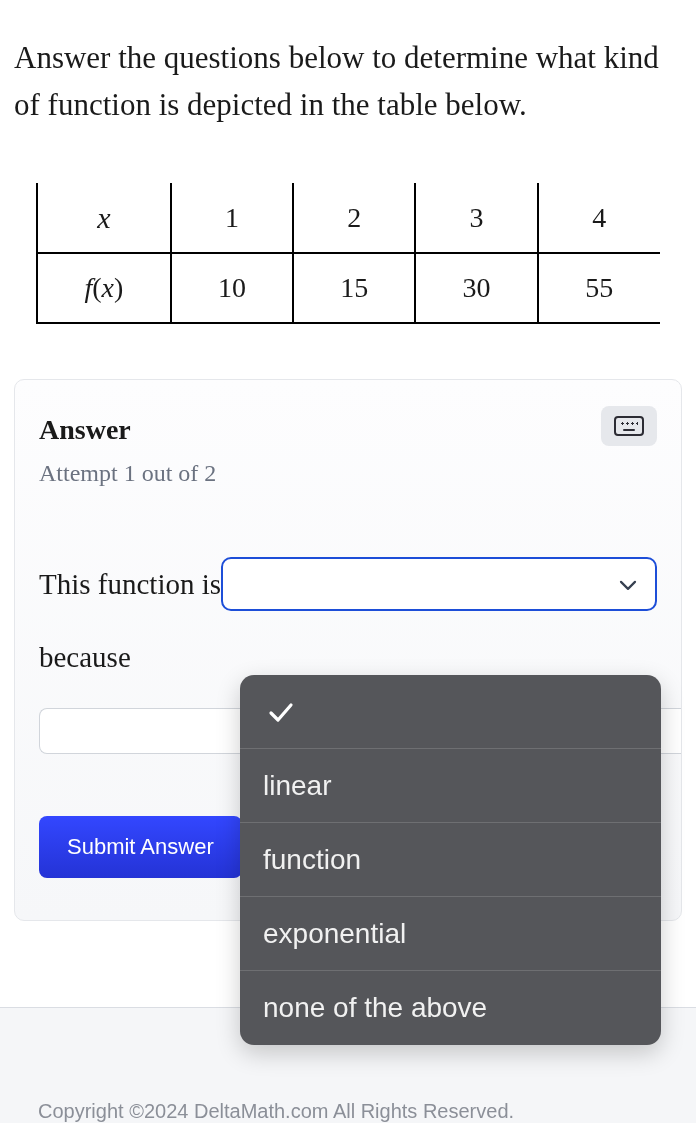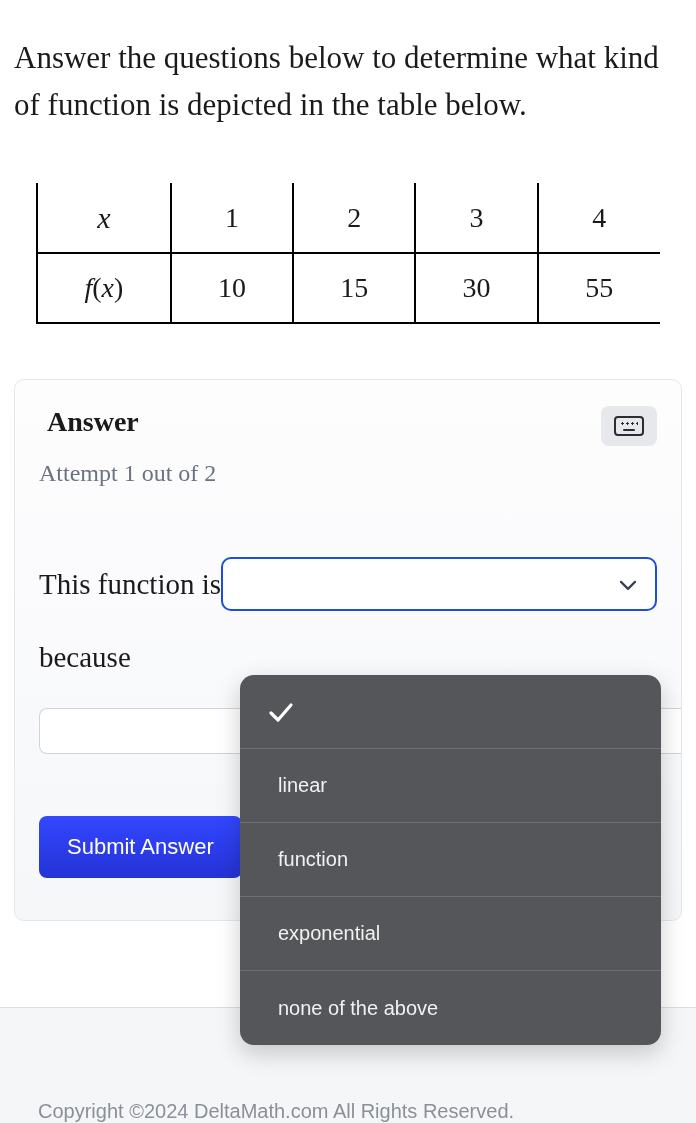--- a/index.html
+++ b/index.html
@@ -51,22 +51,21 @@
     margin: 55px 14px 0 14px;
     border: 1px solid #e5e7eb;
     border-radius: 10px;
     background: linear-gradient(180deg, #fdfdfe 0%, #f6f7f9 100%);
     padding: 26px 24px 42px 24px;
     position: relative;
   }
   .answer-head {
     display: flex;
     justify-content: space-between;
-    align-items: flex-start;
-    margin-left: 8px;
+    align-items: flex-end;
   }
   .answer-title {
     font-size: 28px;
     font-weight: 700;
     font-family: Georgia, serif;
   }
   .kbd-btn {
     width: 56px;
     height: 40px;
     background: #e6e8ec;
@@ -164,23 +163,23 @@
     background: #55565a;
     border-radius: 14px;
     overflow: hidden;
     z-index: 50;
     box-shadow: 0 8px 24px rgba(0,0,0,0.2);
   }
   .dd-item {
     height: 74px;
     display: flex;
     align-items: center;
-    padding: 0 38px;
+    padding: 0 23px;
     color: #f1f1f1;
-    font-size: 20px;
+    font-size: 28px;
     font-family: -apple-system, 'Segoe UI', Arial, sans-serif;
     border-bottom: 1px solid rgba(255,255,255,0.15);
     cursor: pointer;
   }
   .dd-item:last-child { border-bottom: none; }
   .dd-checkrow {
     height: 74px;
     display: flex;
     align-items: center;
     padding: 0 26px;

